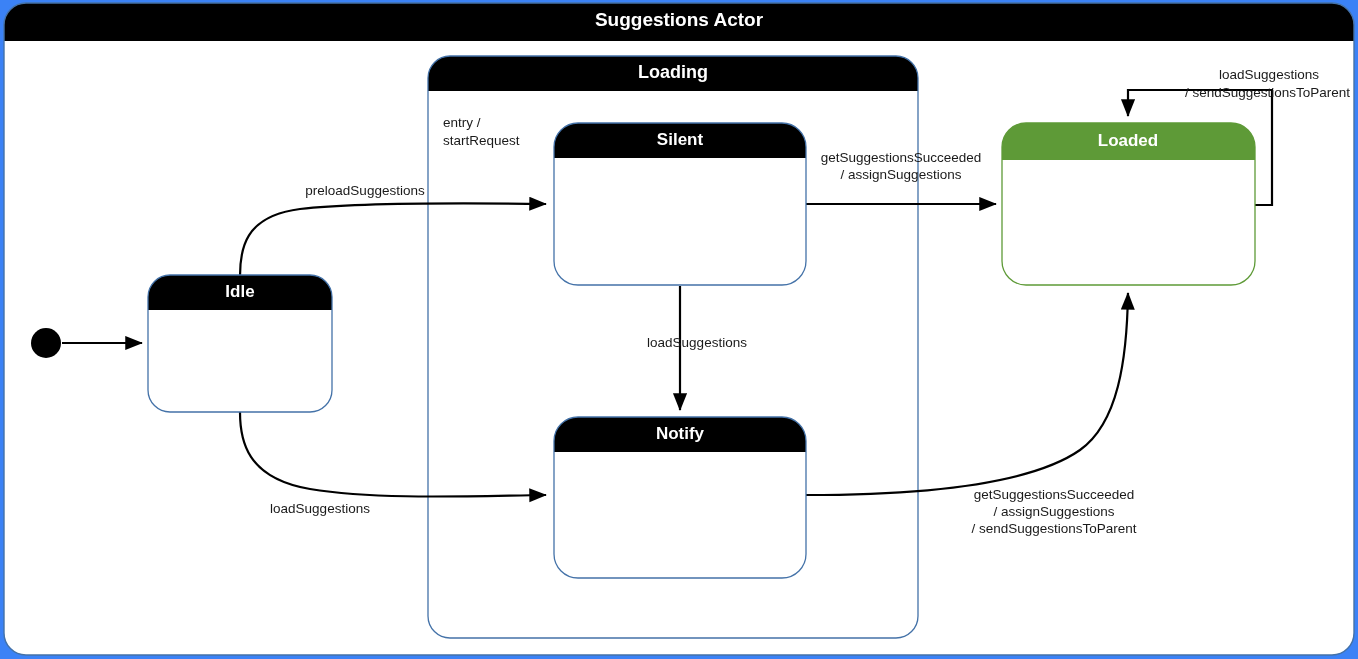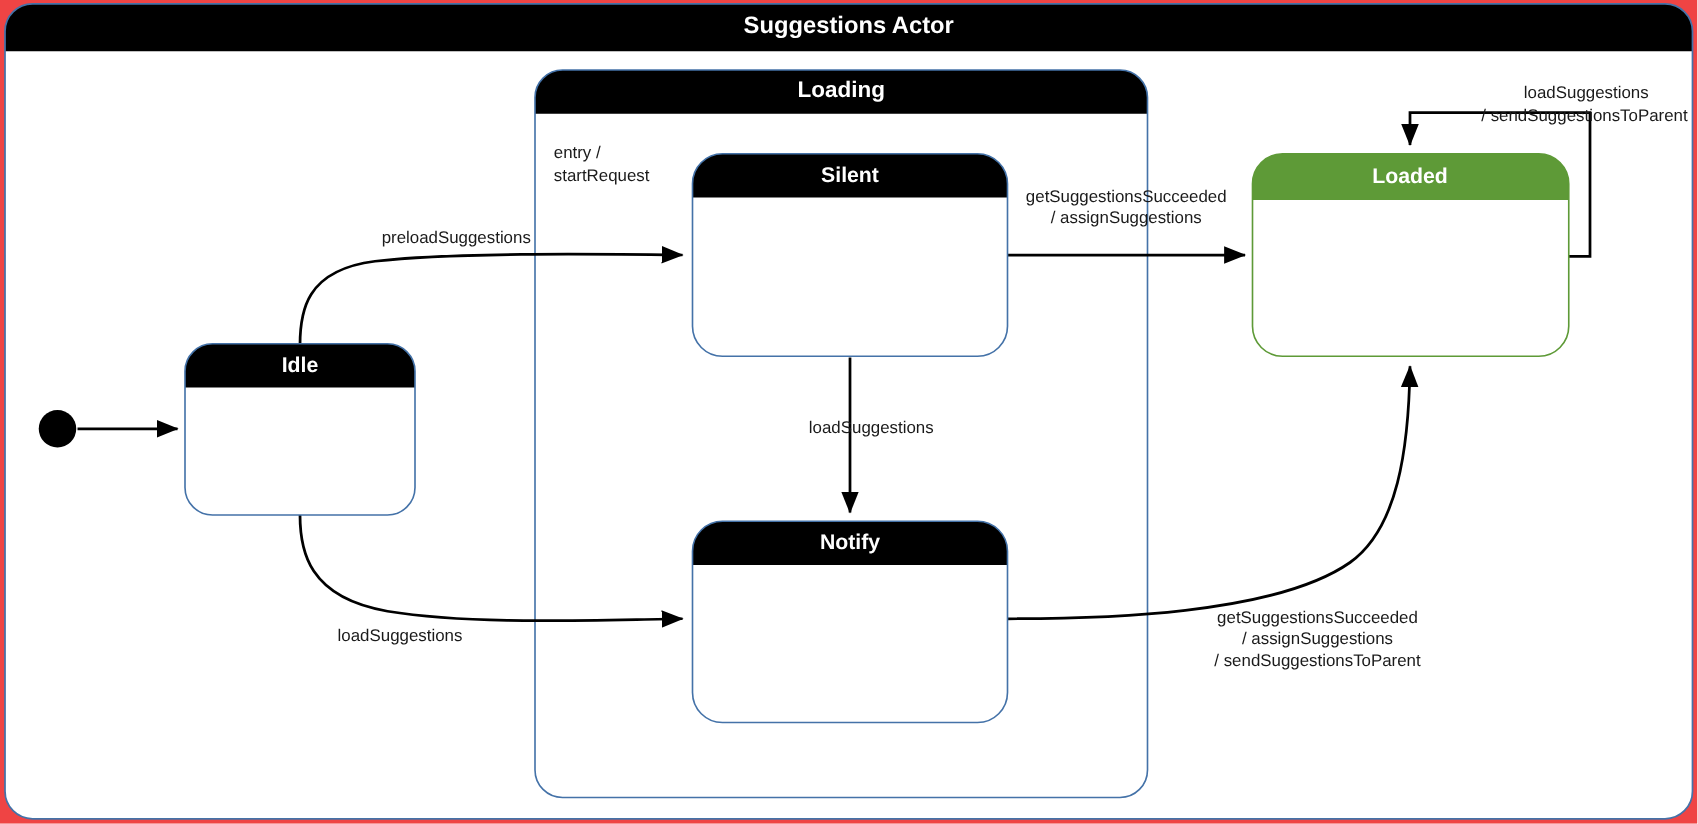--- a/index.html
+++ b/index.html
@@ -8,21 +8,21 @@
     padding: 0;
     background: #ffffff;
   }
   body {
     font-family: "Liberation Sans", sans-serif;
   }
   #diagram-root {
     position: relative;
     width: 1358px;
     height: 659px;
-    background: #ef4444;
+    background: #3b82f6;
     overflow: hidden;
   }
   svg.canvas {
     display: block;
     width: 1358px;
     height: 659px;
   }
   .state-title {
     font-family: "Liberation Sans", sans-serif;
     font-weight: bold;

